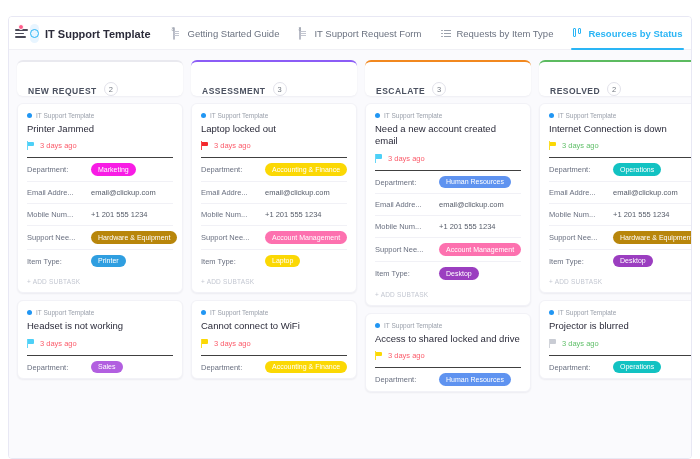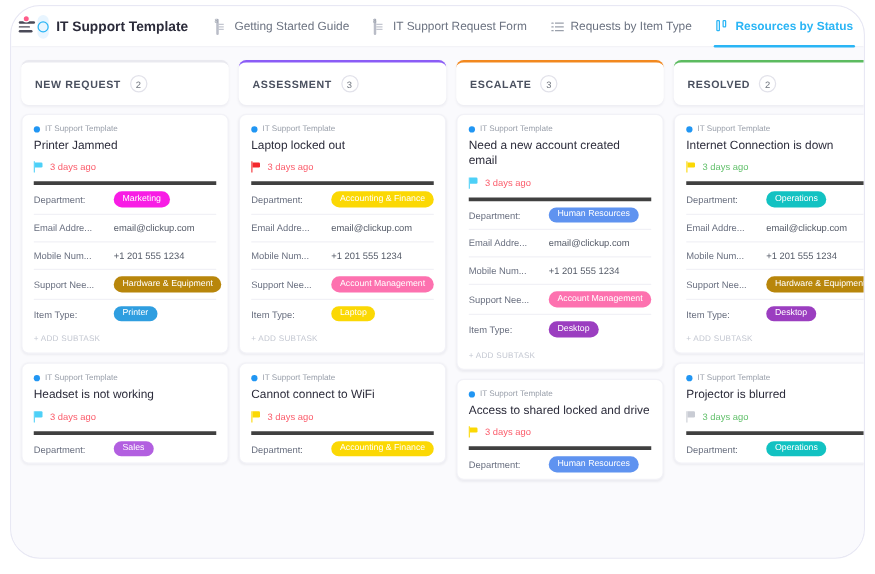--- a/index.html
+++ b/index.html
@@ -4,25 +4,25 @@
 <style>
   * { box-sizing: border-box; margin: 0; padding: 0; }
   html, body {
     width: 700px; height: 459px;
     background: #ffffff;
     font-family: "Liberation Sans", sans-serif;
     overflow: hidden;
   }
   .app-frame {
     position: absolute;
-    left: 8px; top: 4px;
+    left: 8px; top: 16px;
     width: 684px; height: 443px;
     background: #ffffff;
     border: 1px solid #e8e8f4;
-    border-radius: 24px;
+    border-radius: 4px;
     overflow: hidden;
     display: flex;
     flex-direction: column;
   }
 
   
   .tabbar {
     height: 33px;
     display: flex;
     align-items: stretch;
@@ -150,21 +150,21 @@
 
   
   .board {
     flex:1 1 auto; background:#fafafd; padding: 10px 0 0 0;
     display:flex; gap:8px; overflow:hidden; position:relative;
     padding-left:8px;
   }
   .column { width:166px; flex:0 0 166px; display:flex; flex-direction:column; gap:7px; }
   .col-header {
     background:#ffffff; border-radius:6px; height:36px;
-    display:flex; align-items:center; padding:0 11px; gap:7px;
+    display:flex; align-items:flex-end; padding:0 11px; gap:7px;
     border-top:2.5px solid #e9e9ef;
     box-shadow:0 1px 2px rgba(22,22,50,.05);
   }
   .col-title { font-size:8.5px; font-weight:bold; letter-spacing:.5px; color:#4b5160; }
   .col-count {
     min-width:14px; height:14px; border-radius:50%; border:1px solid #e2e2ea;
     display:flex; align-items:center; justify-content:center;
     font-size:7.5px; color:#70767f; padding:0 3px;
   }
   .cards { display:flex; flex-direction:column; gap:7px; }
@@ -183,21 +183,21 @@
   }
   .flag::before{
     content:""; position:absolute; left:0; top:0; width:1.2px; height:9px; background:currentColor;
     opacity:.85;
   }
   .flag::after{
     content:""; position:absolute; left:1.2px; top:0.5px; width:6px; height:4.5px;
     background:currentColor; border-radius:0 1px 1px 0;
   }
   .due { font-size:7.5px; }
-  .fields { border-top:3px solid #404040; }
+  .fields { border-top:1px solid #404040; }
   .field-row {
     display:flex; align-items:center; gap:6px;
     padding:5px 0; border-bottom:1px solid #f1f1f6; min-height:22px;
   }
   .field-row:last-child{ border-bottom:none; }
   .field-label { font-size:7.5px; color:#6a7080; white-space:nowrap; flex:0 0 auto; width:58px; }
   .field-value { font-size:7.5px; color:#555b68; }
   .pill {
     display:inline-block; padding:2.5px 7px; border-radius:9px;
     font-size:7px; color:#ffffff; white-space:nowrap; line-height:1.1;

